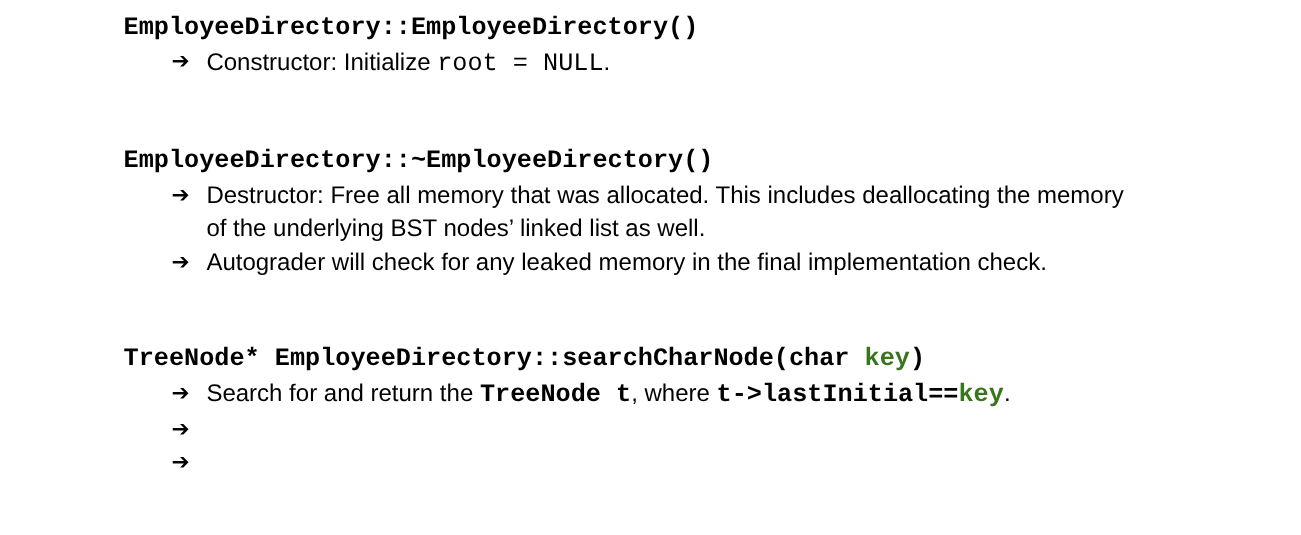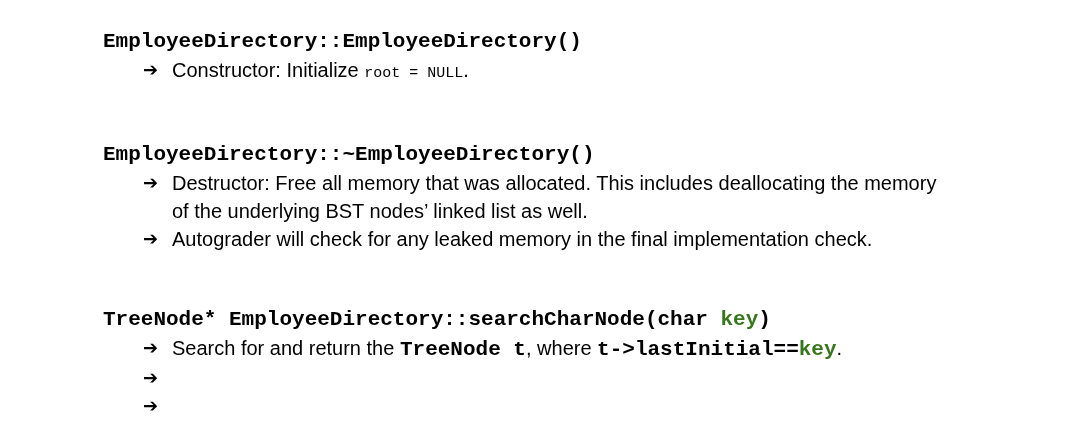--- a/index.html
+++ b/index.html
@@ -8,21 +8,21 @@
     font-family: "Liberation Sans", sans-serif;
     font-size: 20px;
     color: #000000;
   }
   .doc {
     position: relative;
     width: 1084px;
     height: 446px;
     background: #ffffff;
     box-sizing: border-box;
-    padding: 26px 0 0 103px;
+    padding: 8px 0 0 103px;
     overflow: hidden;
   }
   .section { margin: 0 0 51px 0; }
   .section:last-child { margin-bottom: 0; }
   .title {
     line-height: 28px;
     white-space: pre;
   }
   .bullet {
     display: flex;
@@ -40,21 +40,21 @@
   .bullet-text {
     max-width: 782px;
     line-height: 28px;
   }
   .run-sans {
     font-family: Liberation Sans, sans-serif;
     font-size: 20px;
   }
   .run-code {
     font-family: "Liberation Mono", monospace;
-    font-size: 15px;
+    font-size: 21px;
     white-space: pre;
   }
   .run-code-bold {
     font-family: "Liberation Mono", monospace;
     font-size: 21px;
     font-weight: bold;
     white-space: pre;
   }
   .run-green {  }
 </style>

